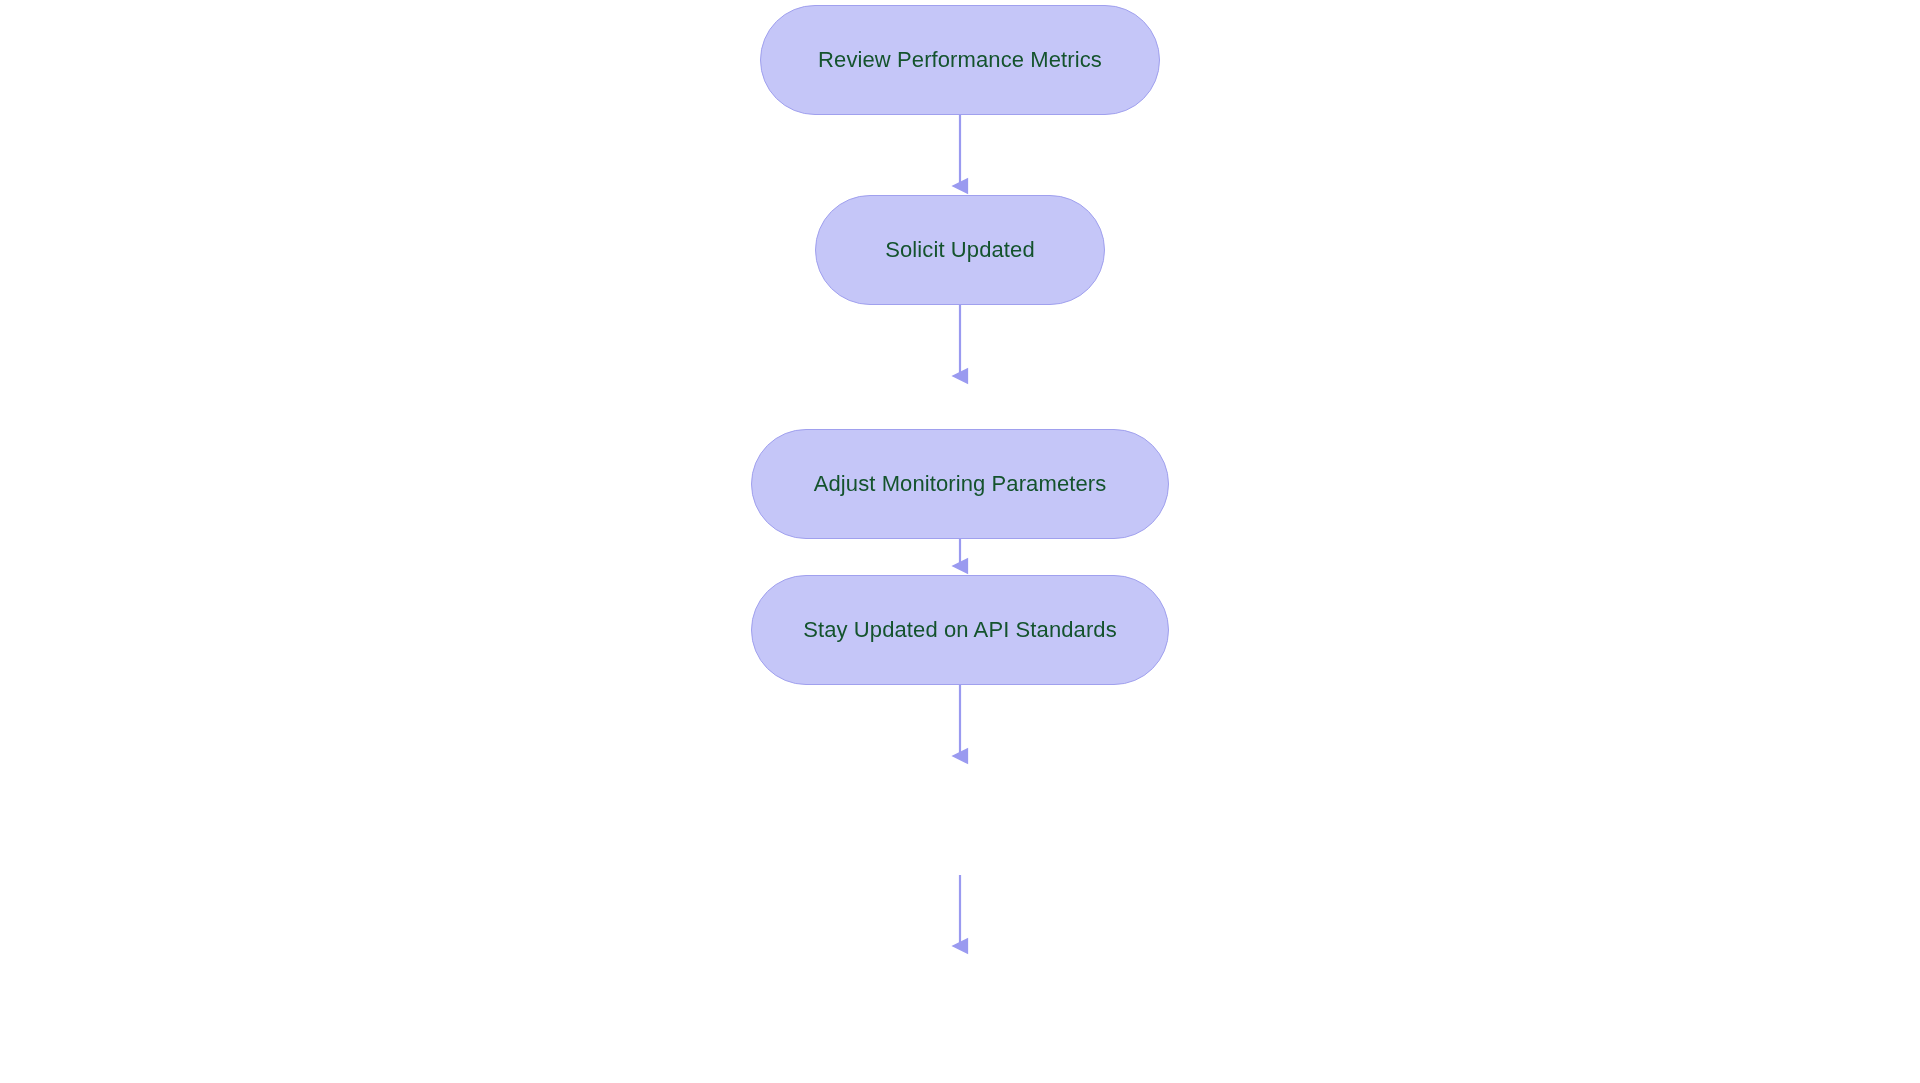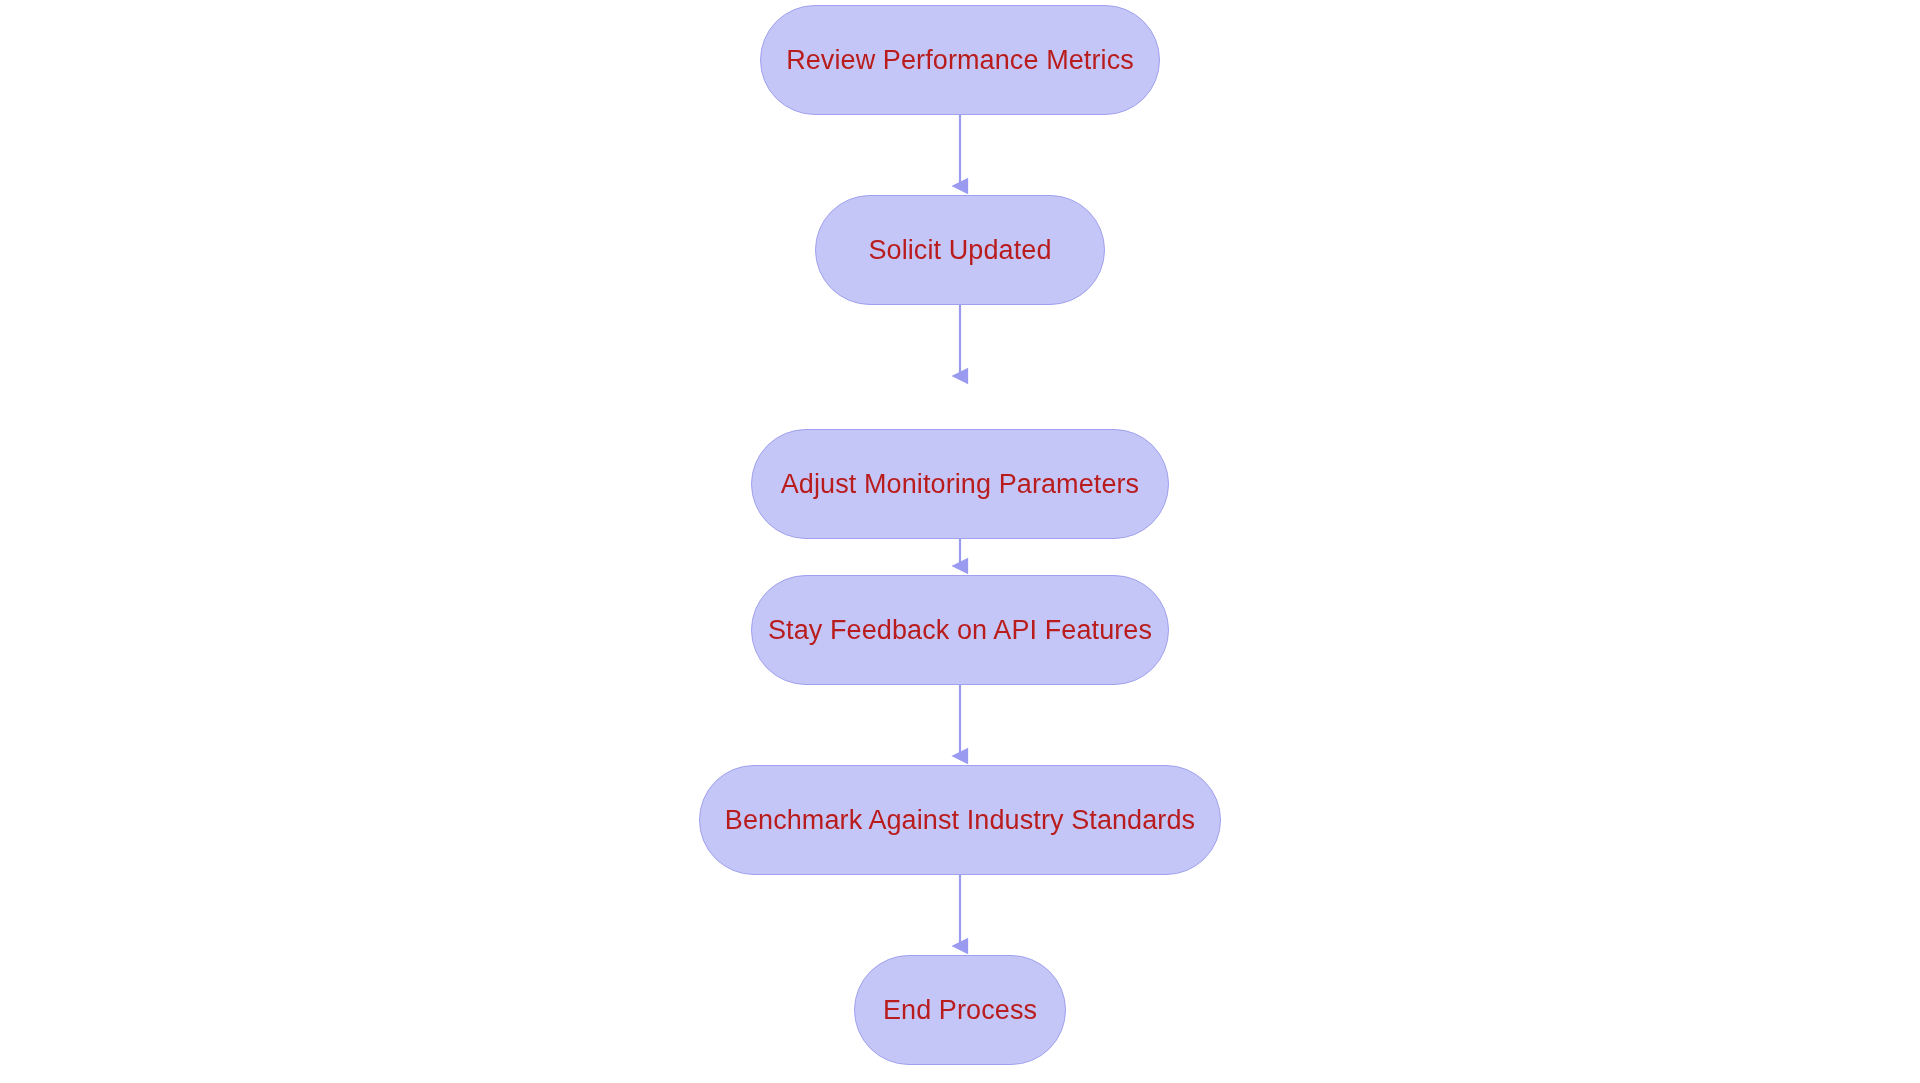--- a/index.html
+++ b/index.html
@@ -47,23 +47,23 @@
     transform: translateX(-50%);
     background: #c5c6f8;
     border: 1.6px solid #a0a0ee;
     border-radius: 55px;
     display: flex;
     align-items: center;
     justify-content: center;
   }
 
   .flow-node-label {
-    font-size: 27px;
+    font-size: 22px;
     line-height: 1;
-    color: #b91c1c;
+    color: #14532d;
     white-space: nowrap;
     letter-spacing: 0.1px;
     user-select: none;
   }
 
   
   #node-review      { left: 960px; top: 5px;   width: 400px; }
   #node-solicit     { left: 960px; top: 195px; width: 290px; }
   #node-adjust      { left: 960px; top: 385px; width: 418px; margin-top: 44px; }
   #node-stay        { left: 960px; top: 575px; width: 418px; }
@@ -101,25 +101,19 @@
 
     <div class="flow-node" id="node-solicit">
       <span class="flow-node-label">Solicit Updated</span>
     </div>
 
     <div class="flow-node" id="node-adjust">
       <span class="flow-node-label">Adjust Monitoring Parameters</span>
     </div>
 
     <div class="flow-node" id="node-stay">
-      <span class="flow-node-label">Stay Feedback on API Features</span>
+      <span class="flow-node-label">Stay Updated on API Standards</span>
     </div>
 
-    <div class="flow-node" id="node-benchmark">
-      <span class="flow-node-label">Benchmark Against Industry Standards</span>
-    </div>
 
-    <div class="flow-node" id="node-end">
-      <span class="flow-node-label">End Process</span>
-    </div>
 
   </div>
 </div>
 
 </body></html>

